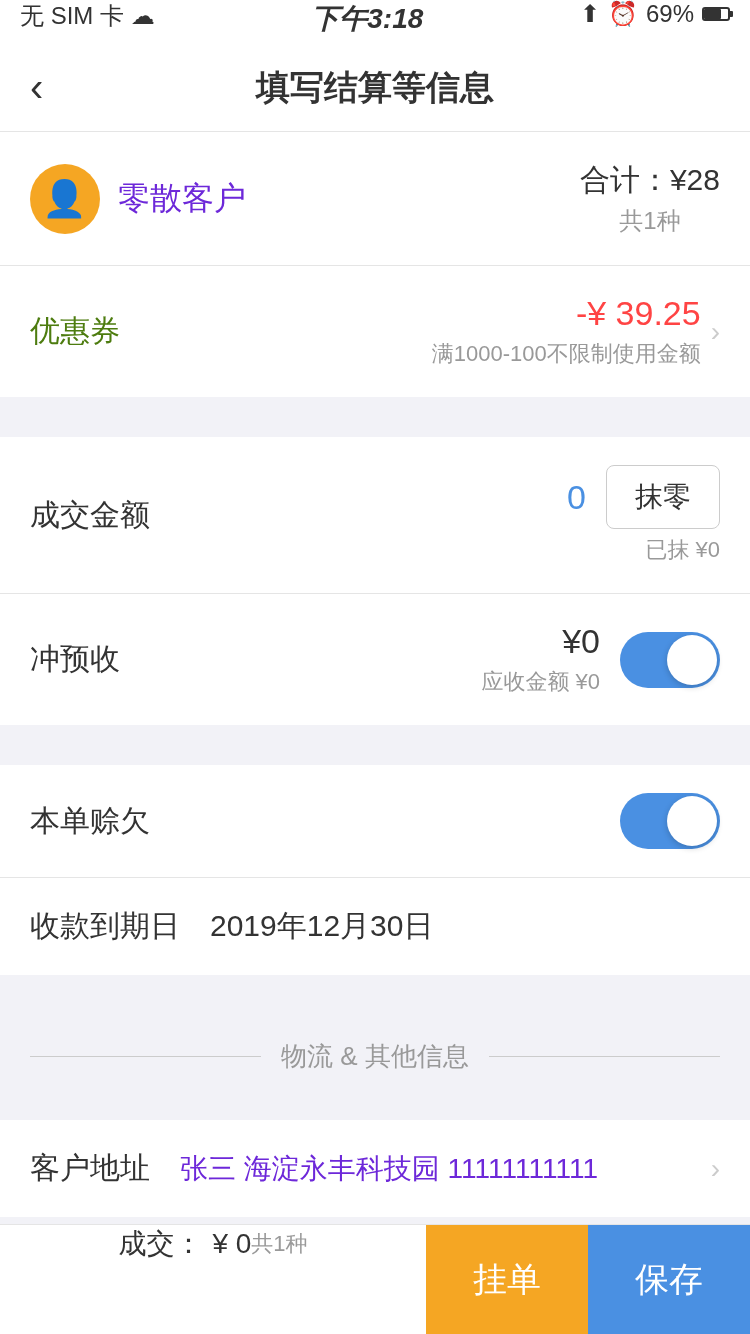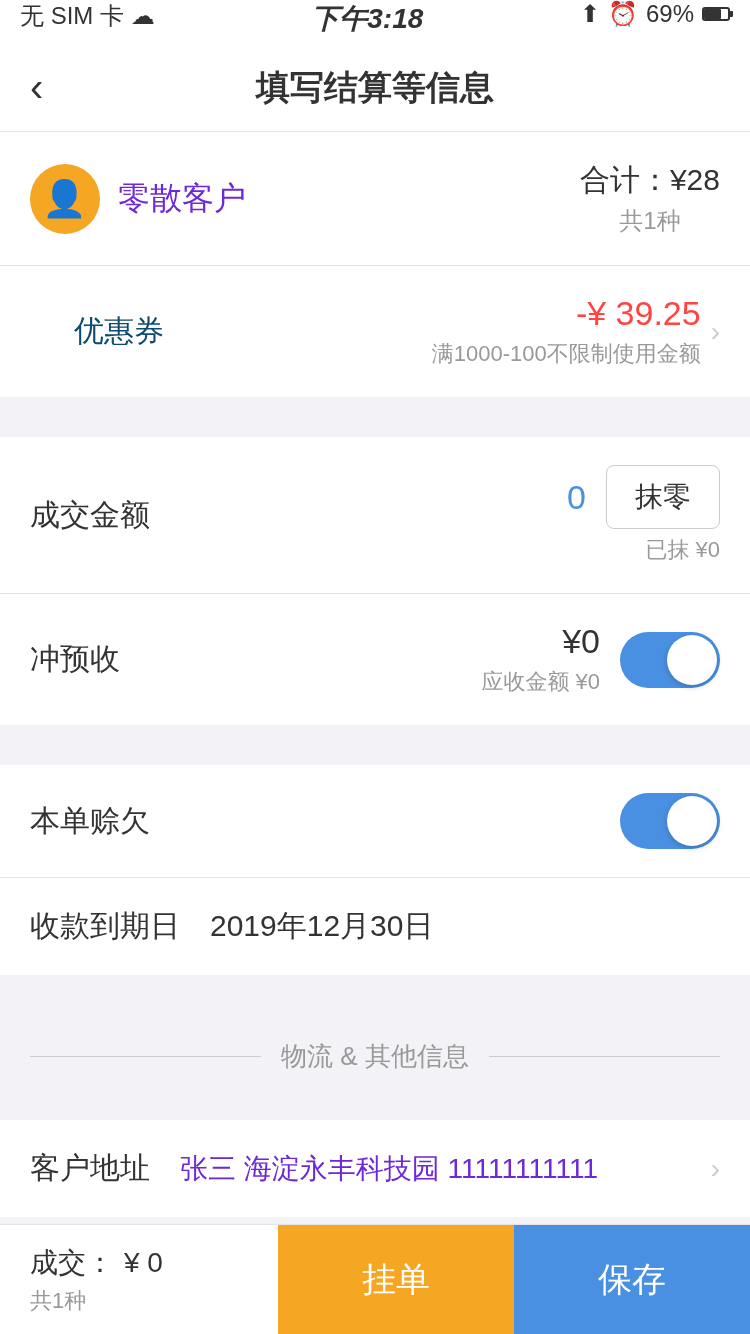--- a/index.html
+++ b/index.html
@@ -118,22 +118,21 @@
     .coupon-row {
       padding: 28px 30px;
       display: flex;
       align-items: center;
       justify-content: space-between;
       border-top: 1px solid #e5e5e5;
       position: relative;
     }
     .coupon-label {
       font-size: 30px;
-      color: #0c4a6e;
-      margin-left: 44px;
+      color: #4d7c0f;
     }
     .coupon-right {
       display: flex;
       align-items: center;
       gap: 10px;
     }
     .coupon-right-inner {
       text-align: right;
     }
     .coupon-amount {
@@ -286,38 +285,38 @@
       left: 0;
       width: 750px;
       height: 110px;
       display: flex;
       background: #fff;
       border-top: 1px solid #e5e5e5;
     }
     .footer-summary {
       flex: 1;
       display: flex;
-      flex-direction: column;
+      flex-direction: row;
       justify-content: center;
       padding: 0 30px;
     }
     .footer-deal {
       font-size: 28px;
       color: #333;
       display: flex;
       align-items: baseline;
       gap: 10px;
     }
     .footer-count {
       font-size: 22px;
       color: #999;
       margin-top: 4px;
     }
     .footer-btn {
-      width: 236px;
+      width: 162px;
       display: flex;
       align-items: center;
       justify-content: center;
       font-size: 34px;
       font-weight: 500;
       color: #fff;
       cursor: pointer;
     }
     .btn-hang {
       background: #f5a623;

